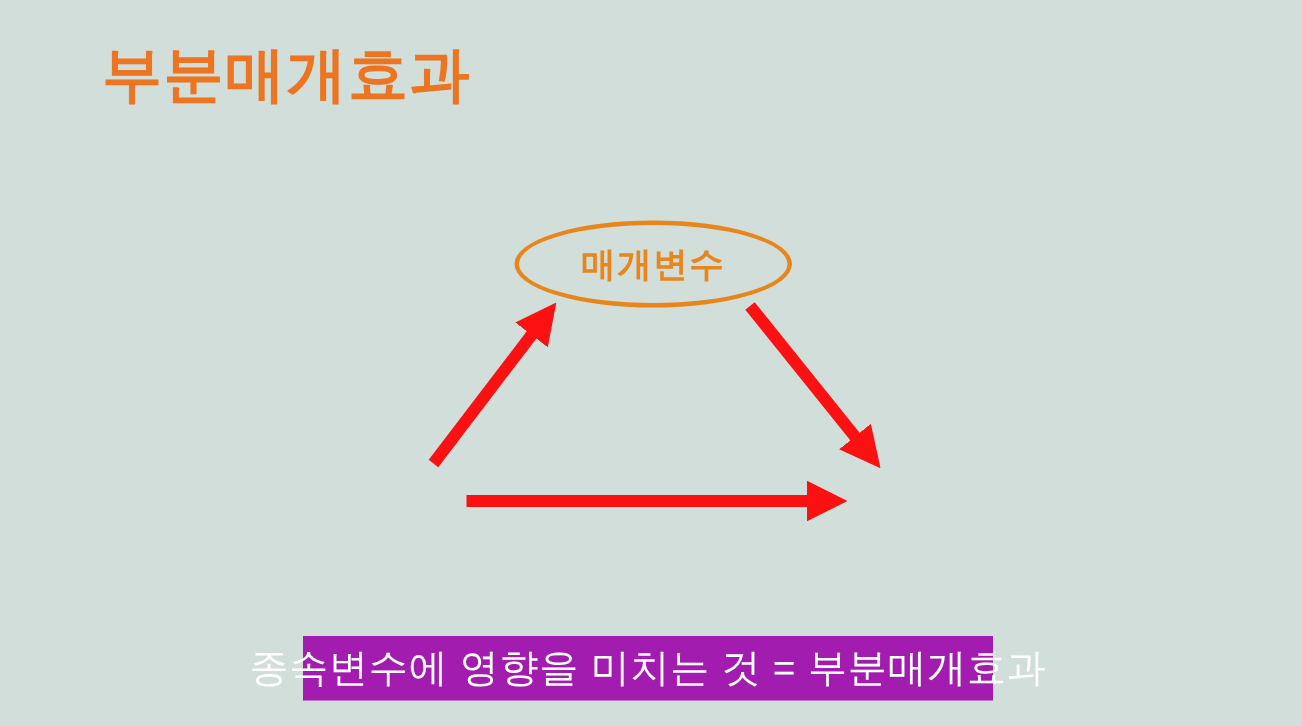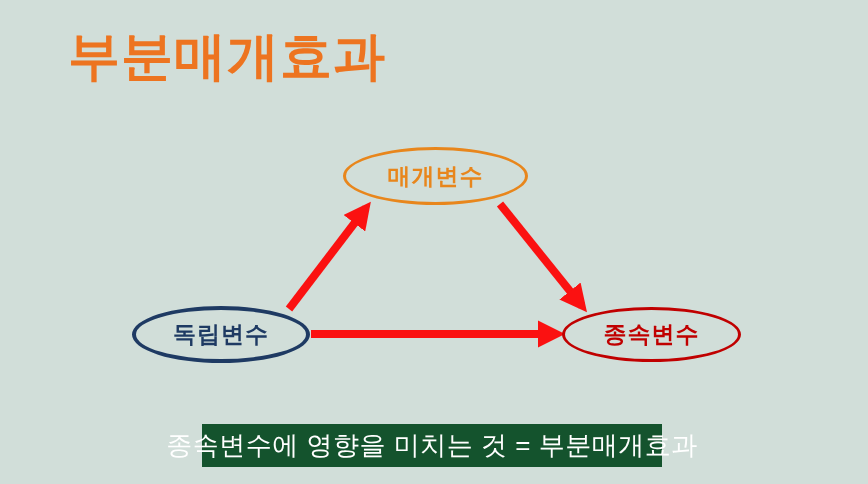--- a/index.html
+++ b/index.html
@@ -16,21 +16,21 @@
     position: relative;
     width: 868px;
     height: 484px;
     background: #d1ded9;
     overflow: hidden;
   }
   .slide-title {
     position: absolute;
     left: 68px;
     top: 28px;
-    font-size: 52px;
+    font-size: 40px;
     font-weight: 800;
     letter-spacing: 1px;
     line-height: 1.1;
   }
   .arrow-layer {
     position: absolute;
     left: 0;
     top: 0;
     width: 868px;
     height: 484px;
@@ -104,25 +104,19 @@
     </defs>
     <line x1="289" y1="309" x2="366" y2="208" stroke-width="8" marker-end="url(#arrowhead)" style="stroke: rgb(251, 17, 17);"></line>
     <line x1="500" y1="204" x2="582" y2="306" stroke-width="8" marker-end="url(#arrowhead)" style="stroke: rgb(251, 17, 17);"></line>
     <line x1="311" y1="334" x2="557" y2="334" stroke-width="8" marker-end="url(#arrowhead)" style="stroke: rgb(251, 17, 17);"></line>
   </svg>
 
   <div class="node node-mediator" style="border-color: rgb(232, 134, 28);">
     <span class="node-label" style="color: rgb(232, 134, 28); font-family: Liberation Mono, monospace;">매개변수</span>
   </div>
 
-  <div class="node node-independent" style="border-color: rgb(30, 58, 99);">
-    <span class="node-label" style="color: rgb(30, 58, 99);">독립변수</span>
-  </div>
 
-  <div class="node node-dependent" style="border-color: rgb(192, 0, 0);">
-    <span class="node-label" style="color: rgb(192, 0, 0);">종속변수</span>
-  </div>
 
-  <div class="caption-bar" style="background: #14532d; text-align: center;">
+  <div class="caption-bar" style="background: #a21caf; text-align: center;">
     <span class="caption-text" style="color: rgb(255, 255, 255);">종속변수에 영향을 미치는 것 = 부분매개효과</span>
   </div>
 
 </div>
 
 </body></html>

